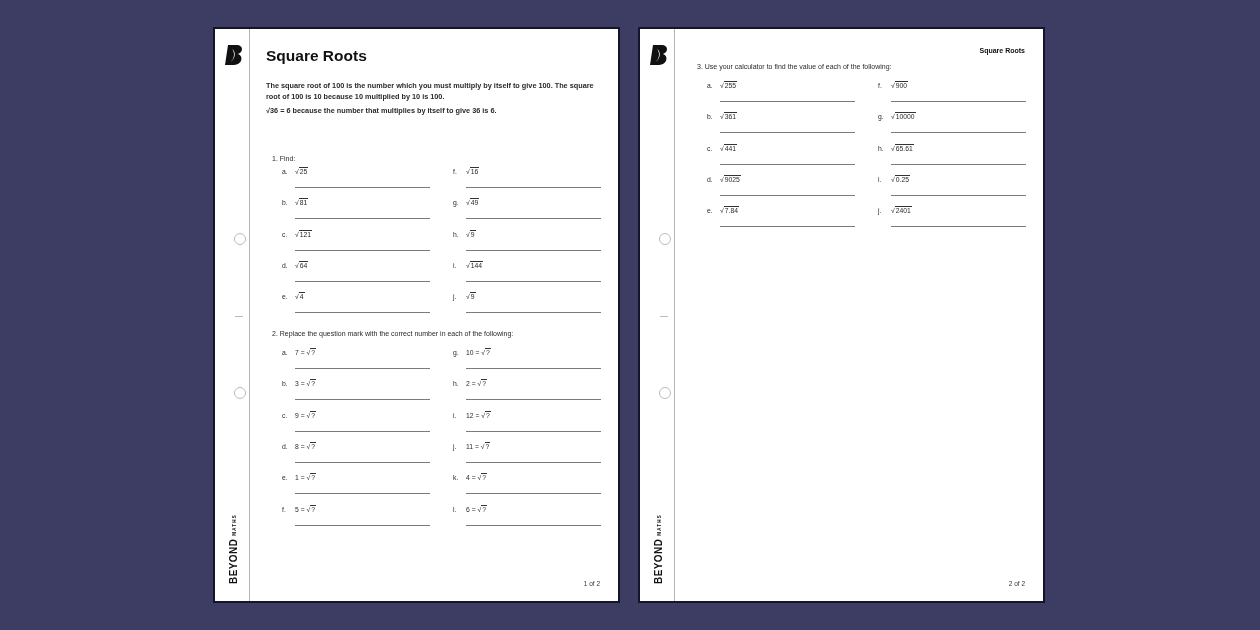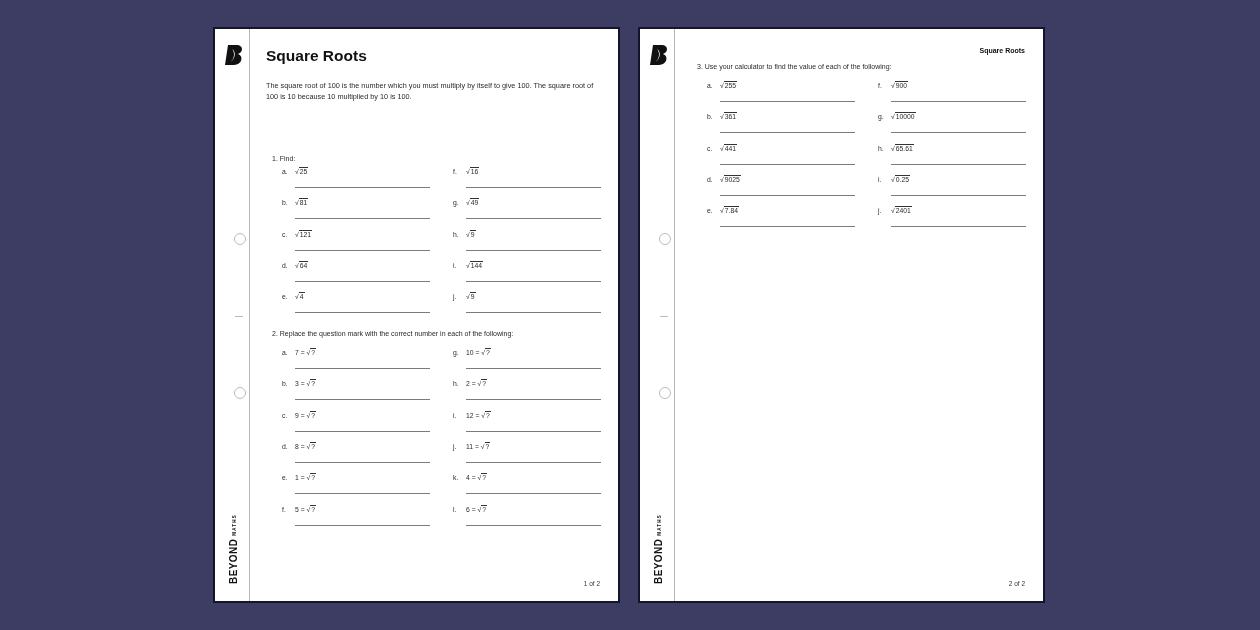--- a/index.html
+++ b/index.html
@@ -17,21 +17,21 @@
   .fold { position: absolute; left: 20px; width: 8px; height: 1px; background: #bbb; top: 287px; }
   .brand { position: absolute; left: 1px; top: 480px; width: 34px; height: 80px; }
   .brand-inner {
     position: absolute; left: 50%; top: 50%;
     transform: translate(-50%,-50%) rotate(-90deg);
     white-space: nowrap; font-weight: bold; font-size: 10px; letter-spacing: 0.4px; color: #111;
   }
   .brand-inner .sub { font-size: 4.5px; letter-spacing: 1.2px; margin-left: 3px; vertical-align: middle; }
   .content { position: absolute; left: 51px; right: 18px; top: 0; bottom: 0; font-size: 7.3px; line-height: 10.5px; color: #2a2a2a; }
   .title { position: absolute; top: 22px; left: 0; font-size: 15.5px; font-weight: bold; color: #111; }
-  .intro { position: absolute; top: 52px; left: 0; right: 0; }
+  .intro { position: absolute; top: 52px; left: 0; right: 0; font-weight: bold; }
   .intro p { margin-bottom: 4px; }
   .q-head { position: absolute; left: 6px; font-size: 7px; }
   .grid { position: absolute; left: 16px; width: 320px; }
   .item { position: absolute; height: 31px; width: 150px; }
   .item .lbl { position: absolute; left: 0; top: 0; width: 12px; font-size: 6.8px; }
   .item .expr { position: absolute; left: 13px; top: 0; font-size: 6.8px; }
   .item .ans { position: absolute; left: 13px; top: 20px; width: 135px; height: 1px; background: #7b7b7b; }
   .rt { border-top: 0.8px solid #333; padding: 0 1px; }
   .pager { position: absolute; right: 0; bottom: 12px; font-size: 6.5px; color: #333; }
   .hdr-right { position: absolute; right: 0; top: 17px; font-size: 7px; font-weight: bold; color: #111; }
@@ -49,20 +49,21 @@
   <div class="fold"></div>
   <div class="hole" style="top:358px"></div>
   <div class="brand">
     <div class="brand-inner"><span>BEYOND</span><span class="sub">MATHS</span></div>
   </div>
 
   <div class="content">
     <div class="title">Square Roots</div>
     <div class="intro">
       <p>The square root of 100 is the number which you must multiply by itself to give 100. The square root of 100 is 10 because 10 multiplied by 10 is 100.</p>
+      <p>√36 = 6 because the number that multiplies by itself to give 36 is 6.</p>
     </div>
 
     <div class="q-head" style="top:125px">1.  Find:</div>
     <div class="grid" id="q1" style="top:138px">
         <div class="item" style="left: 0px; top: 0px;">
           <span class="lbl">a.</span>
           <span class="expr"><span>√</span><span class="rt">25</span></span>
           <div class="ans"></div>
         </div>
         <div class="item" style="left: 0px; top: 31.3px;">

